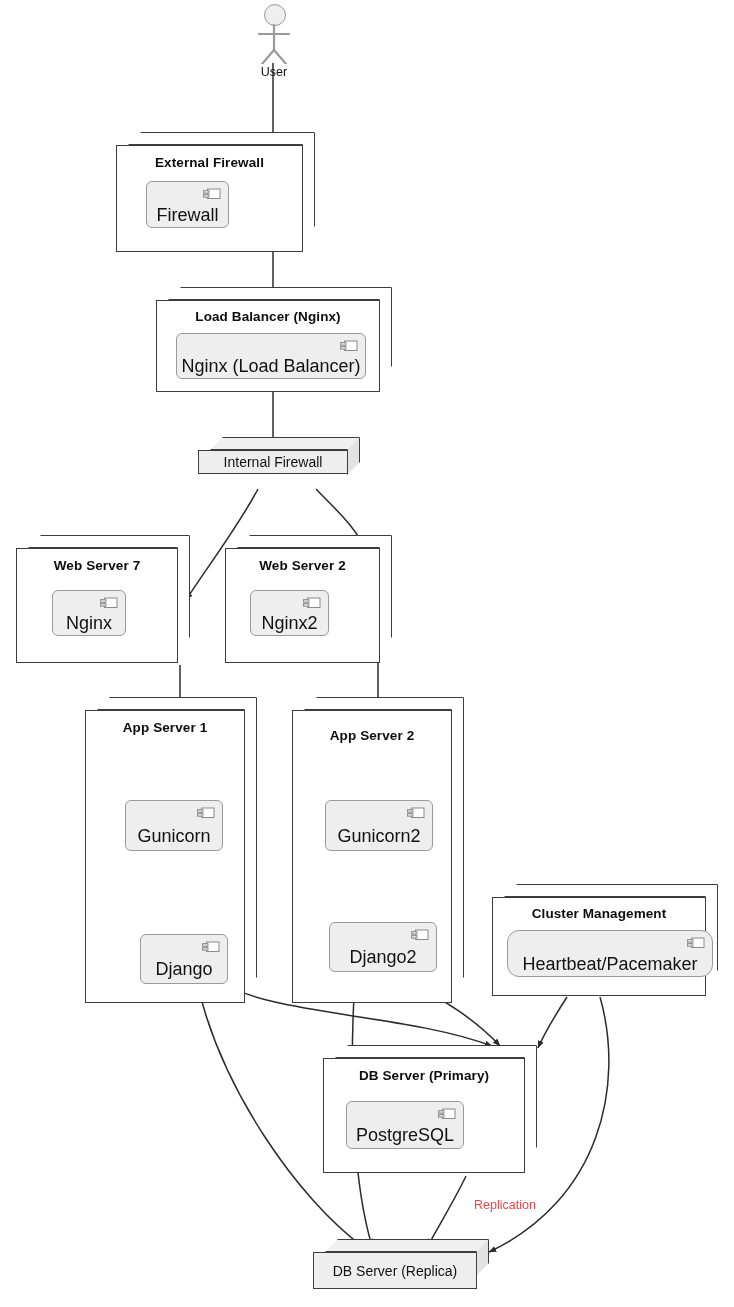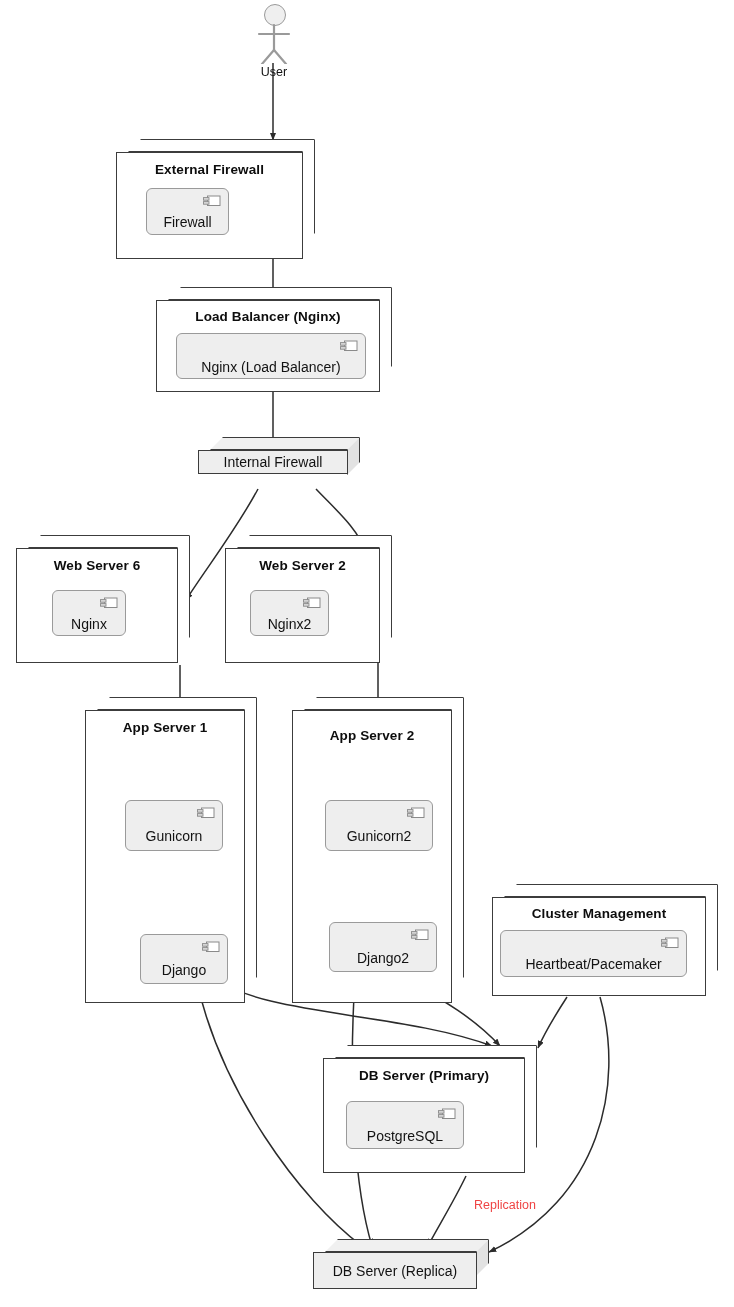--- a/index.html
+++ b/index.html
@@ -23,21 +23,21 @@
        font-weight:bold;font-size:13.5px;color:#0d0d0d;letter-spacing:.1px;}
   .node .ctr-label{position:absolute;left:0;top:0;width:100%;height:100%;
        display:flex;align-items:center;justify-content:center;
        font-size:14px;color:#121212;}
 
   
   .comp{position:absolute;background:#eeeeee;border:1.1px solid #9a9a9a;
        border-radius:6px;box-sizing:border-box;}
   .comp .clab{position:absolute;left:0;top:0;width:100%;height:100%;
        display:flex;align-items:center;justify-content:center;
-       font-size:14px;color:#121212;padding-top:21px;box-sizing:border-box;}
+       font-size:18px;color:#121212;padding-top:21px;box-sizing:border-box;}
   .comp .cicon{position:absolute;right:7px;top:6px;width:18px;height:12px;}
 
   
   .actor{position:absolute;}
   .actor .head{position:absolute;width:20px;height:20px;border-radius:50%;
        border:1.6px solid #9a9a9a;background:#efefef;}
   .alabel{position:absolute;font-size:12.5px;color:#121212;text-align:center;}
 
   .edge-label{position:absolute;font-size:12.5px;color:#ef4444;}
 </style>
@@ -98,21 +98,21 @@
       <g stroke="#9a9a9a" stroke-width="2.2" fill="none" stroke-linecap="round">
         <line x1="22" y1="21" x2="22" y2="46"></line>
         <line x1="7" y1="30" x2="37" y2="30"></line>
         <line x1="22" y1="46" x2="10" y2="60"></line>
         <line x1="22" y1="46" x2="34" y2="60"></line>
       </g>
     </svg>
   </div>
   <div class="alabel" style="left:243px;top:65px;width:62px;">User</div>
 
-  <div class="node" style="left:116px;top:145px;width:187px;height:107px;margin-top:7px;">
+  <div class="node" style="left:116px;top:145px;width:187px;height:107px;">
     <div class="top" style="left:-1px;top:-13px;width:187px;height:13px;
                 clip-path:polygon(13px 0, 100% 0, calc(100% - 13px) 100%, 0 100%);
                 transform:translateX(13px);"></div>
     <div class="side" style="left:186px;top:-13px;width:13px;height:107px;
                 clip-path:polygon(0 13px, 100% 0, 100% calc(100% - 13px), 0 100%);"></div>
     <div class="face"></div>
     <div class="ntitle" style="top:10px;">External Firewall</div>
     <div class="comp" style="left:30px;top:36px;width:83px;height:47px;">
       <svg class="cicon" viewBox="0 0 18 12">
         <rect x="4.5" y="1" width="12.5" height="9.5" fill="#ffffff" stroke="#8a8a8a" stroke-width="1"></rect>
@@ -151,21 +151,21 @@
     <div class="ctr-label">Internal Firewall</div>
   </div>
 
   <div class="node" style="left:16px;top:548px;width:162px;height:115px;">
     <div class="top" style="left:-1px;top:-13px;width:162px;height:13px;
                 clip-path:polygon(13px 0, 100% 0, calc(100% - 13px) 100%, 0 100%);
                 transform:translateX(13px);"></div>
     <div class="side" style="left:161px;top:-13px;width:13px;height:115px;
                 clip-path:polygon(0 13px, 100% 0, 100% calc(100% - 13px), 0 100%);"></div>
     <div class="face"></div>
-    <div class="ntitle" style="top:10px;">Web Server 6</div>
+    <div class="ntitle" style="top:10px;">Web Server 7</div>
     <div class="comp" style="left:36px;top:42px;width:74px;height:46px;text-decoration:underline;">
       <svg class="cicon" viewBox="0 0 18 12">
         <rect x="4.5" y="1" width="12.5" height="9.5" fill="#ffffff" stroke="#8a8a8a" stroke-width="1"></rect>
         <rect x="0.5" y="2.6" width="5.5" height="2.6" fill="#d8d8d8" stroke="#8a8a8a" stroke-width="0.9"></rect>
         <rect x="0.5" y="6.6" width="5.5" height="2.6" fill="#d8d8d8" stroke="#8a8a8a" stroke-width="0.9"></rect>
       </svg>
       <div class="clab">Nginx</div>
     </div>
   </div>
 
@@ -240,21 +240,21 @@
   </div>
 
   <div class="node" style="left:492px;top:897px;width:214px;height:99px;">
     <div class="top" style="left:-1px;top:-13px;width:214px;height:13px;
                 clip-path:polygon(13px 0, 100% 0, calc(100% - 13px) 100%, 0 100%);
                 transform:translateX(13px);"></div>
     <div class="side" style="left:213px;top:-13px;width:13px;height:99px;
                 clip-path:polygon(0 13px, 100% 0, 100% calc(100% - 13px), 0 100%);"></div>
     <div class="face"></div>
     <div class="ntitle" style="top:9px;">Cluster Management</div>
-    <div class="comp" style="left:8px;top:33px;width:187px;height:47px;">
+    <div class="comp" style="left:15px;top:33px;width:206px;height:47px;border-radius:12px;">
       <svg class="cicon" viewBox="0 0 18 12">
         <rect x="4.5" y="1" width="12.5" height="9.5" fill="#ffffff" stroke="#8a8a8a" stroke-width="1"></rect>
         <rect x="0.5" y="2.6" width="5.5" height="2.6" fill="#d8d8d8" stroke="#8a8a8a" stroke-width="0.9"></rect>
         <rect x="0.5" y="6.6" width="5.5" height="2.6" fill="#d8d8d8" stroke="#8a8a8a" stroke-width="0.9"></rect>
       </svg>
       <div class="clab">Heartbeat/Pacemaker</div>
     </div>
   </div>
 
   <div class="node" style="left:323px;top:1058px;width:202px;height:115px;">

